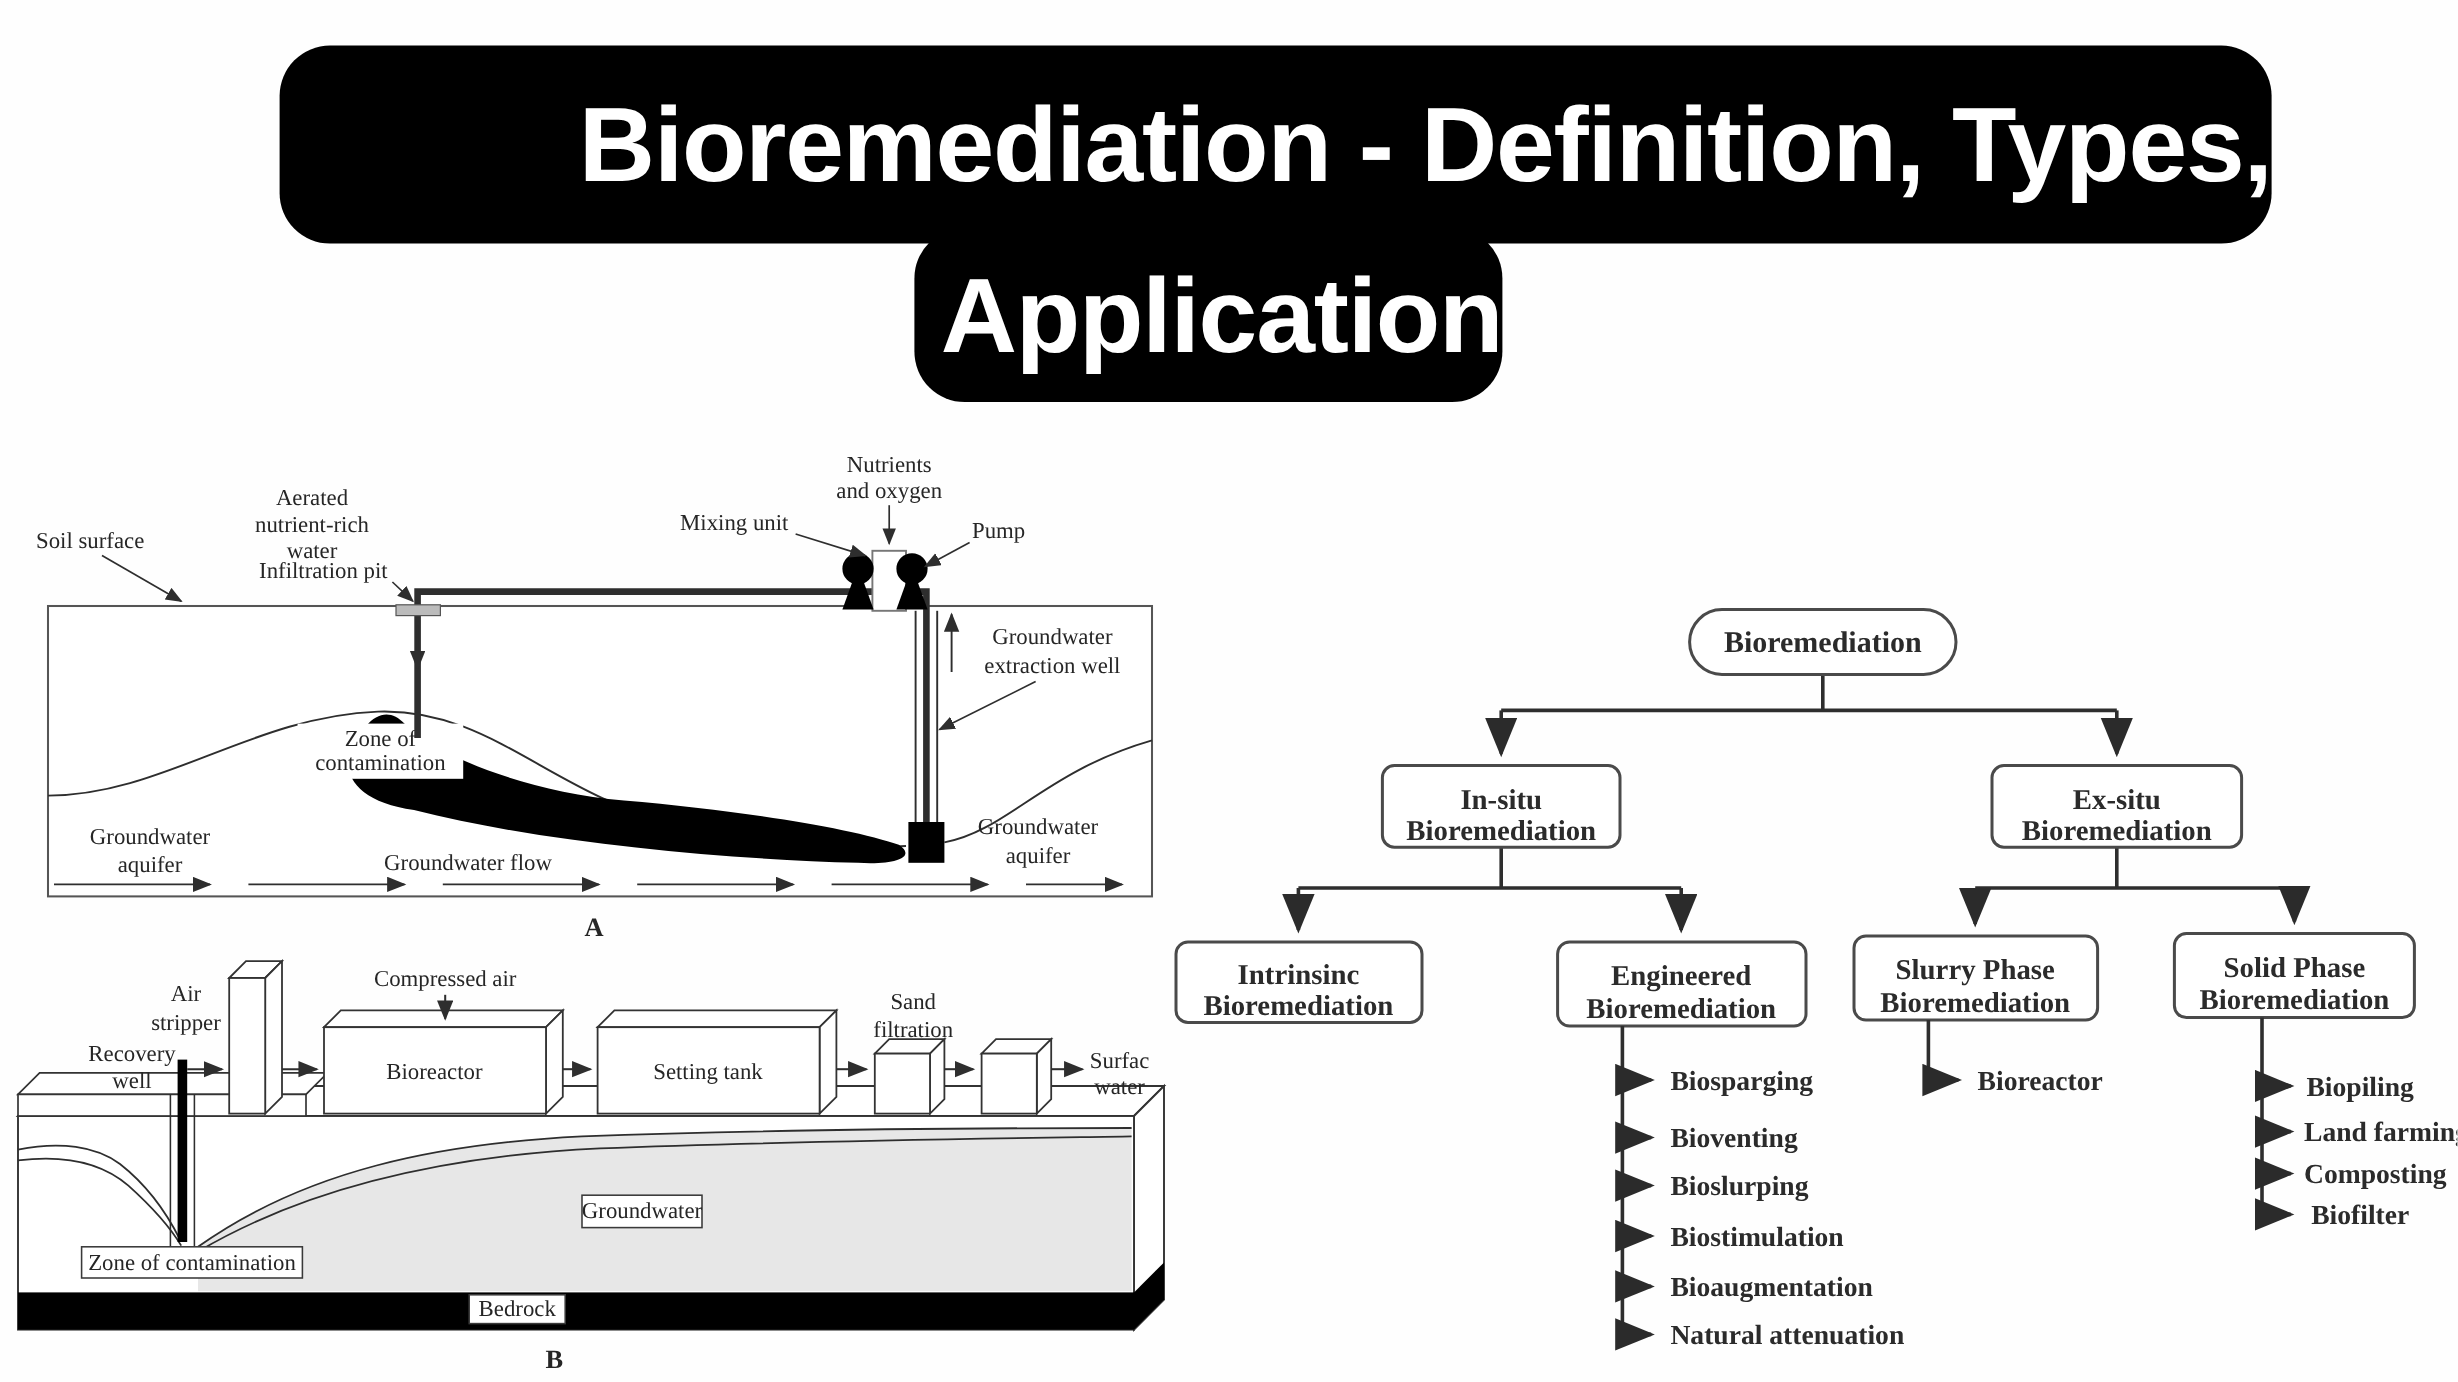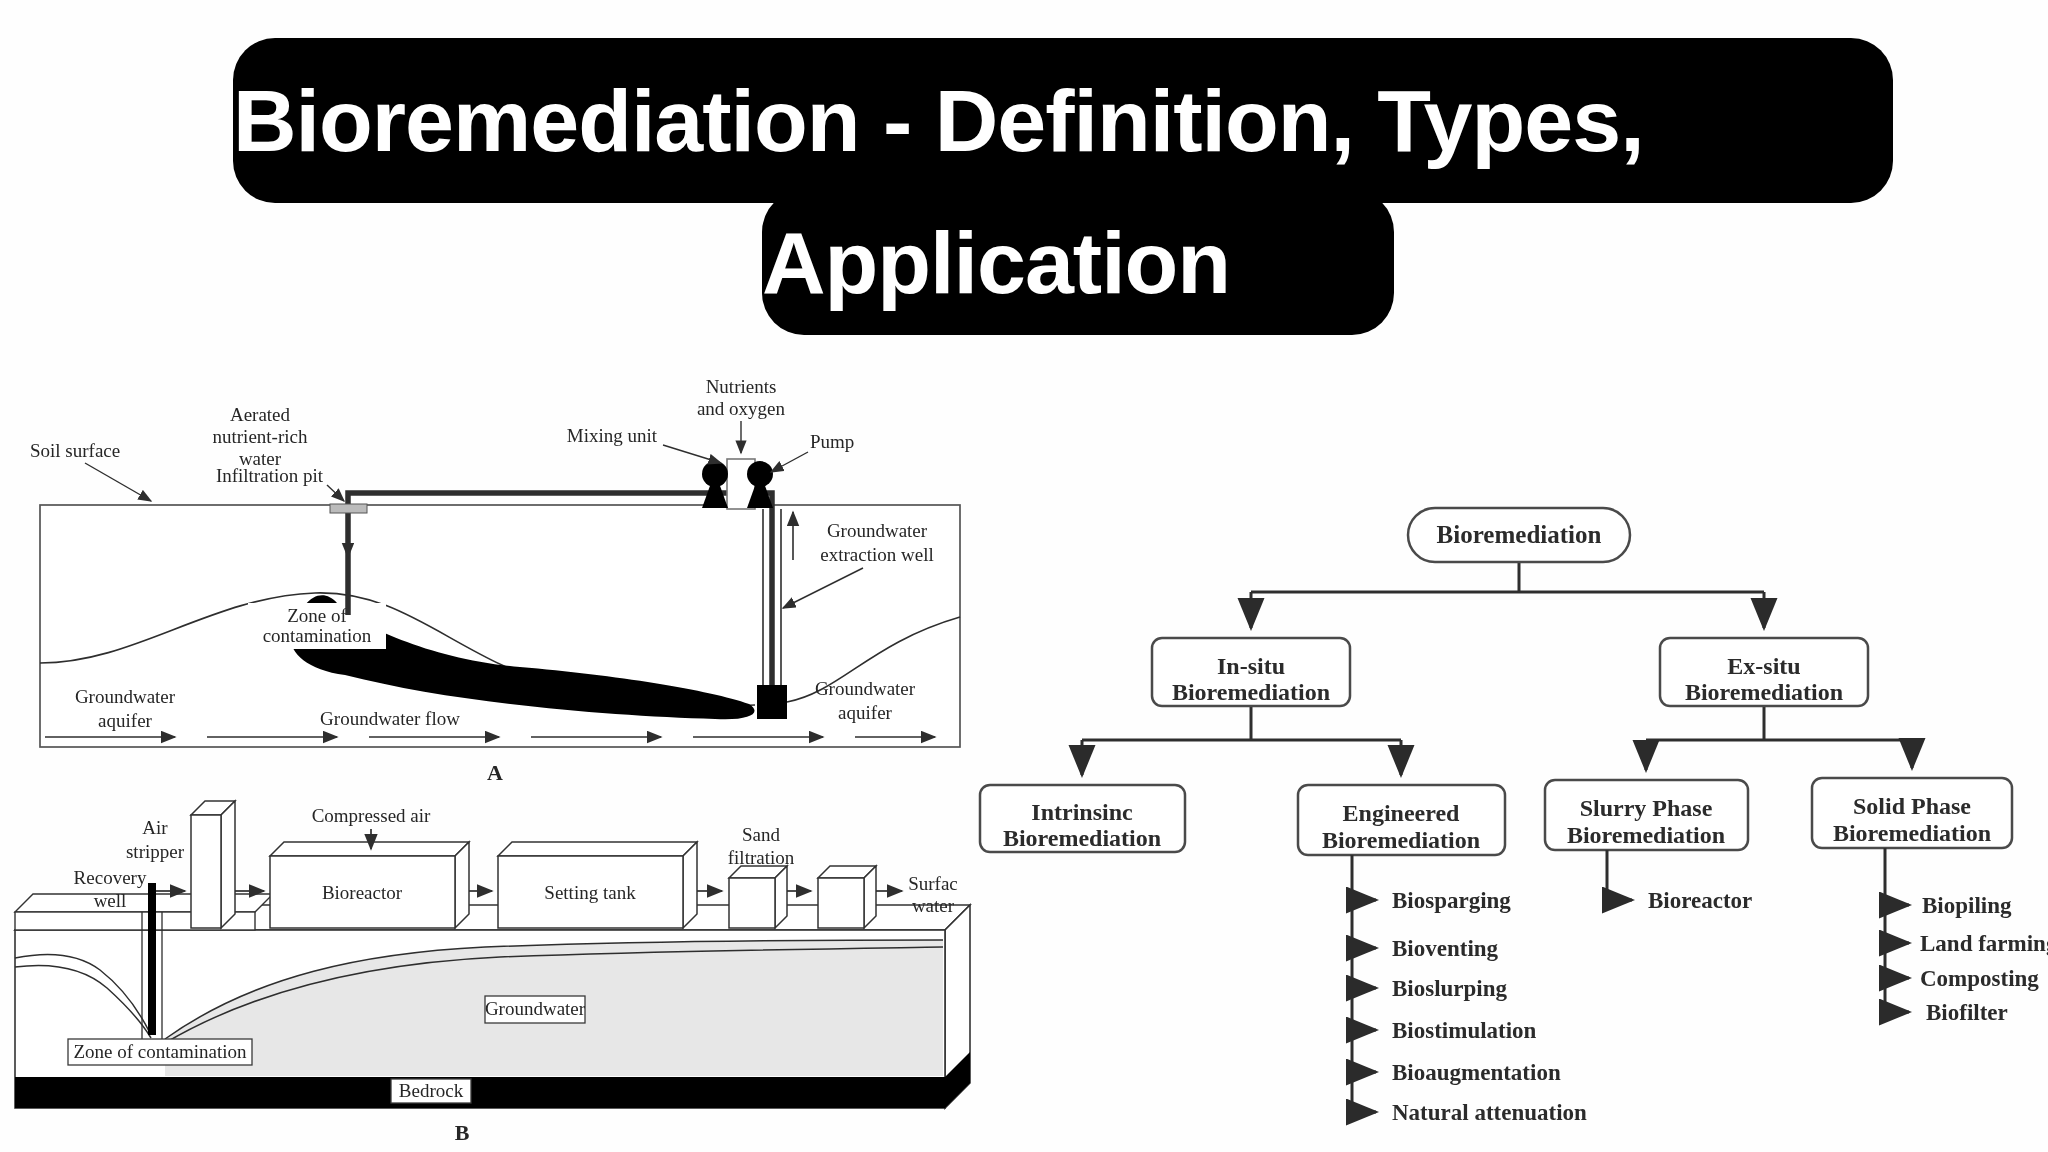--- a/index.html
+++ b/index.html
@@ -1,23 +1,23 @@
 <!DOCTYPE html>
 <html><head>
 <meta charset="utf-8">
 <style>
   html,body{margin:0;padding:0;background:#ffffff;}
   .canvas{position:relative;width:2048px;height:1152px;background:#fefefe;overflow:hidden;
           font-family:"Liberation Serif",serif;color:#222;}
   .title-box{position:absolute;background:#000;color:#fff;border-radius:42px;
-             display:flex;align-items:center;justify-content:flex-start;
+             display:flex;align-items:center;justify-content:flex-end;
              font-family:"Liberation Sans",sans-serif;font-weight:800;
              font-size:88px;letter-spacing:-1px;white-space:nowrap;}
   .t1{left:233px;top:38px;width:1660px;height:165px;}
-  .t2{left:762px;top:190px;width:632px;height:145px;}
+  .t2{left:762px;top:190px;width:490px;height:145px;}
   svg{position:absolute;overflow:visible;}
   svg text{fill:#262626;font-family:"Liberation Serif",serif;}
   .lbl{font-size:19px;}
   .cap{font-size:22px;font-weight:bold;}
   .fc-box-text{font-size:24px;font-weight:bold;fill:#2b2b2b;}
   .fc-root-text{font-size:25px;font-weight:bold;fill:#2b2b2b;}
   .fc-item{font-size:23px;font-weight:bold;fill:#2b2b2b;}
   .boxed{fill:#ffffff;stroke:#3a3a3a;stroke-width:1.3;}
   .stroke{stroke:#2e2e2e;fill:none;}
 </style>

